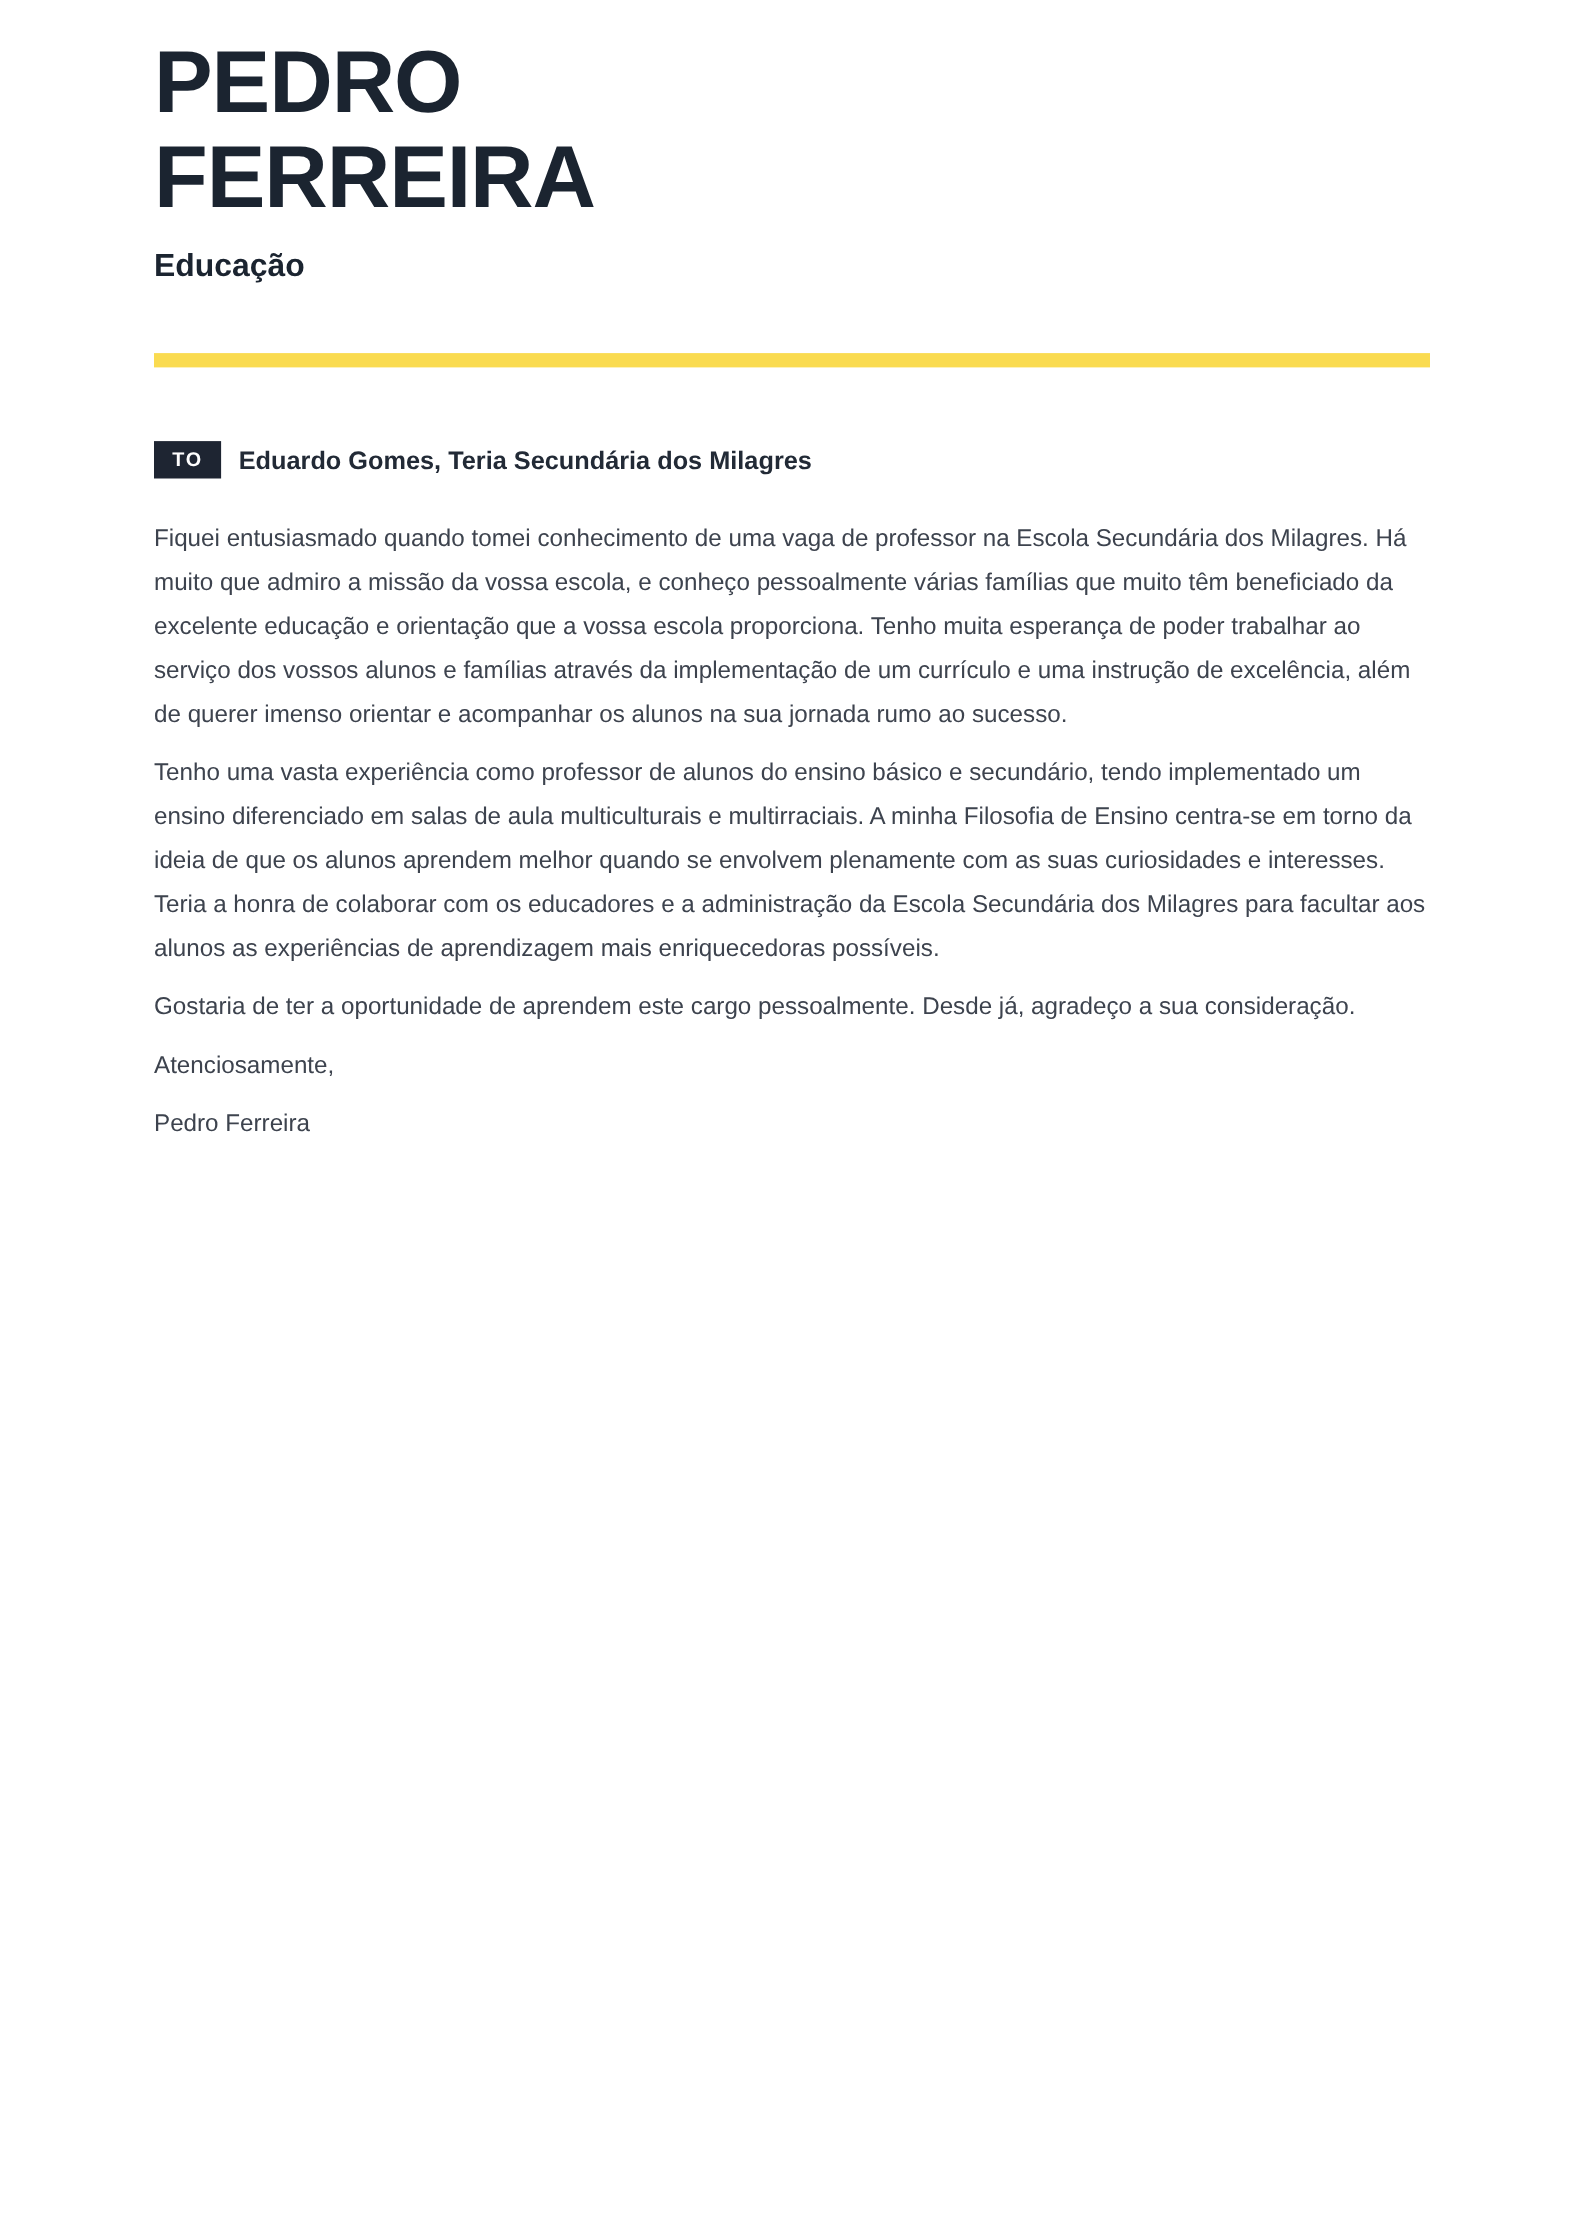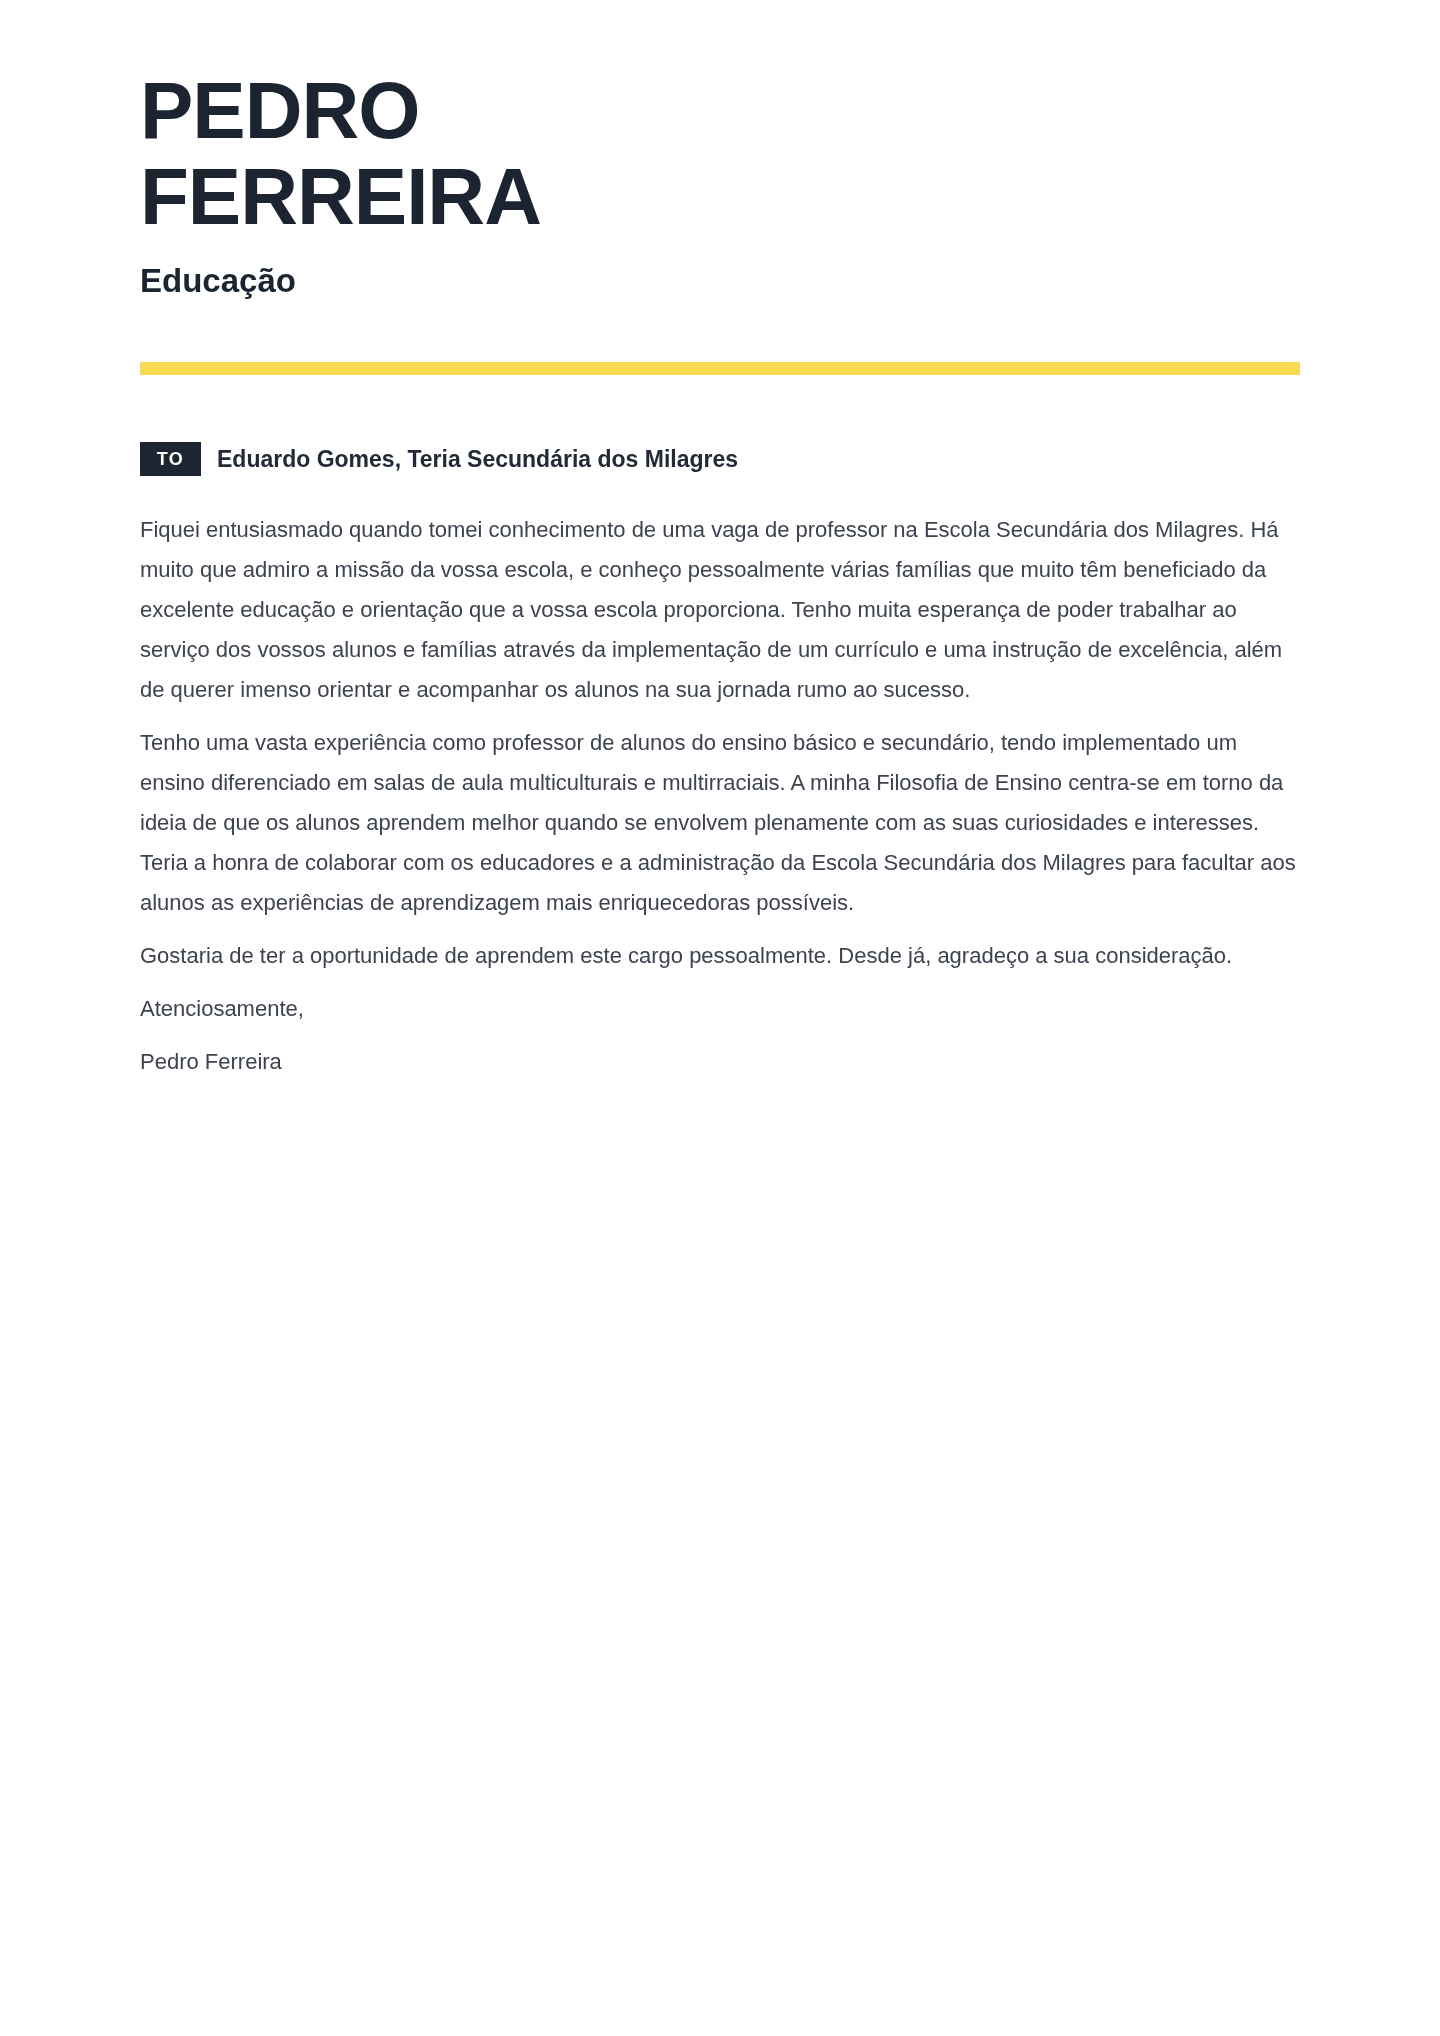--- a/index.html
+++ b/index.html
@@ -15,41 +15,41 @@
     width:1440px;
     height:2036px;
     background:#ffffff;
     margin:0 auto;
     font-family:"Liberation Sans","DejaVu Sans",sans-serif;
     overflow:hidden;
   }
   .content{
     width:1160px;
     margin:0 auto;
-    padding-top:68px;
+    padding-top:32px;
   }
   .header-row{
     display:flex;
     align-items:flex-start;
   }
   .name-block{
     width:560px;
   }
   .name{
     font-size:80px;
     line-height:86px;
     font-weight:800;
     letter-spacing:-1px;
     color:var(--name-text);
     text-transform:uppercase;
   }
   .name .name-line{display:block;}
   .subtitle{
     margin-top:22px;
-    font-size:33px;
+    font-size:29px;
     font-weight:700;
     color:var(--name-text);
   }
   .contact-block{
     margin-left:auto;
     width:535px;
     padding-top:10px;
     font-size:23px;
     line-height:40px;
     color:var(--contact-text);

